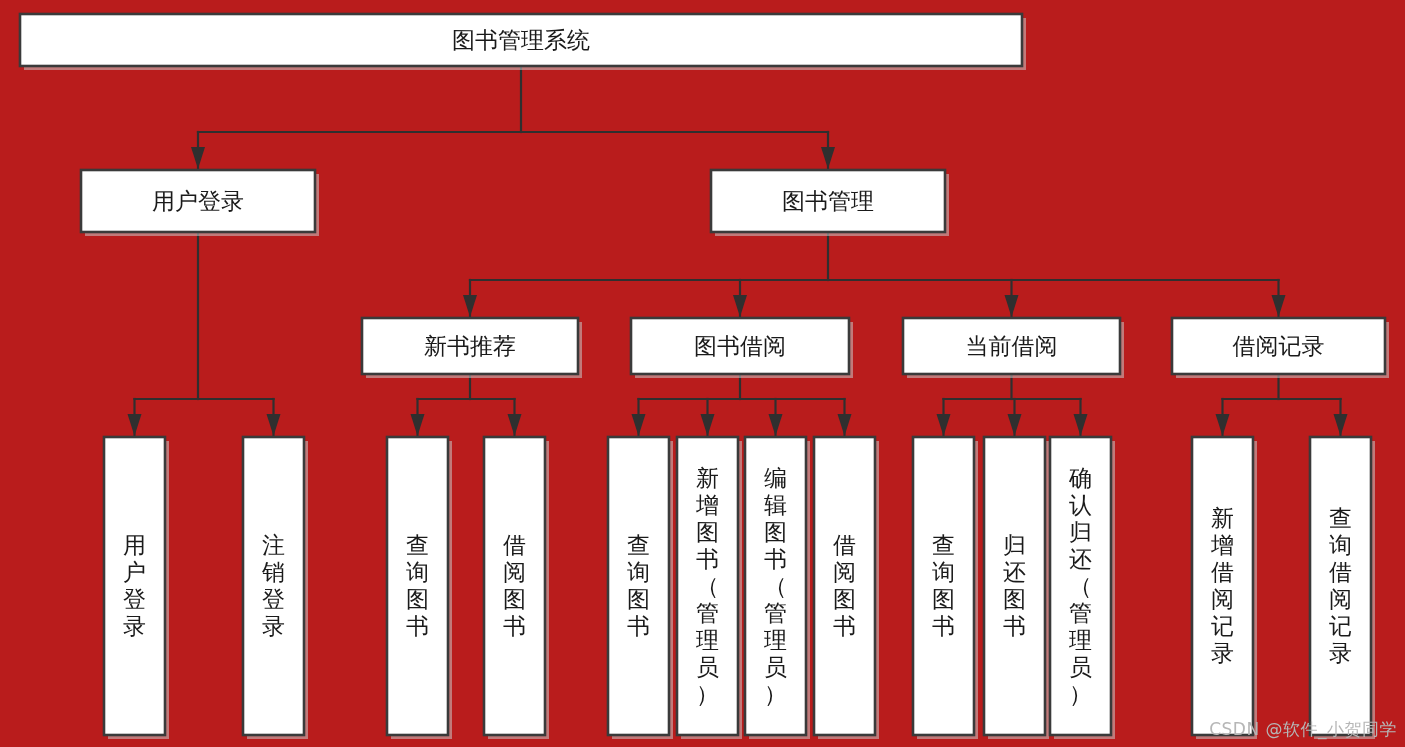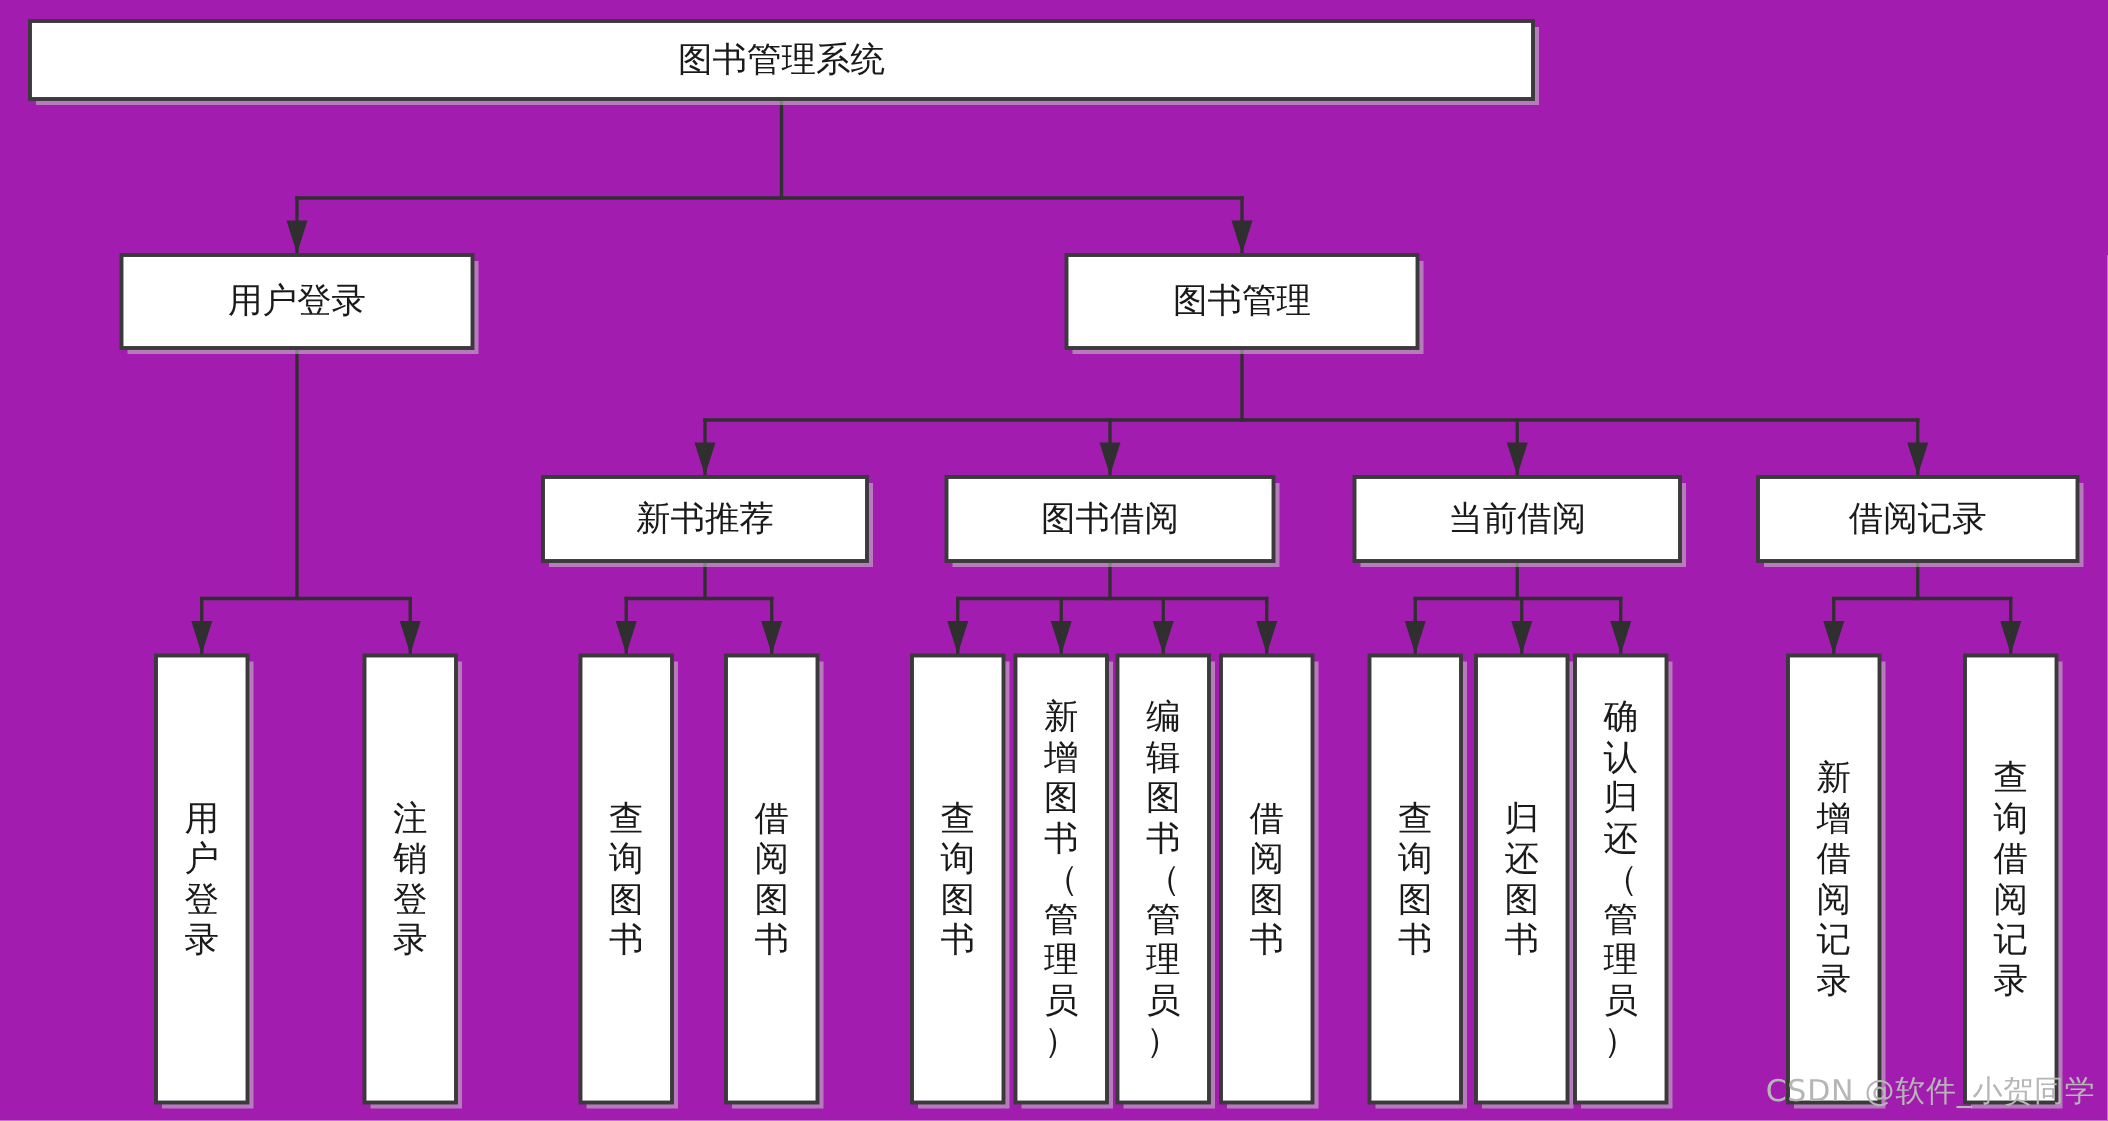--- a/index.html
+++ b/index.html
@@ -10,21 +10,21 @@
   body {
     width: 1405px;
     height: 747px;
     font-family: "Liberation Sans", "DejaVu Sans", sans-serif;
     overflow: hidden;
   }
   #diagram-root {
     position: relative;
     width: 1405px;
     height: 747px;
-    background: #a21caf;
+    background: #b91c1c;
   }
   svg.diagram-canvas {
     position: absolute;
     left: 0;
     top: 0;
     width: 1405px;
     height: 747px;
   }
   .node-box {
     fill: #ffffff;
@@ -55,21 +55,21 @@
     font-family: "DejaVu Sans", "Liberation Sans", sans-serif;
     font-size: 23px;
     fill: #1a1a1a;
     text-anchor: middle;
   }
   .watermark {
     position: absolute;
     right: 8px;
     bottom: 6px;
     font-family: "DejaVu Sans", "Liberation Sans", sans-serif;
-    font-size: 20px;
+    font-size: 17px;
     color: #b6b6b6;
     letter-spacing: 0.5px;
     white-space: nowrap;
     user-select: none;
   }
 </style>
 </head>
 <body>
 
 <div id="diagram-root">

